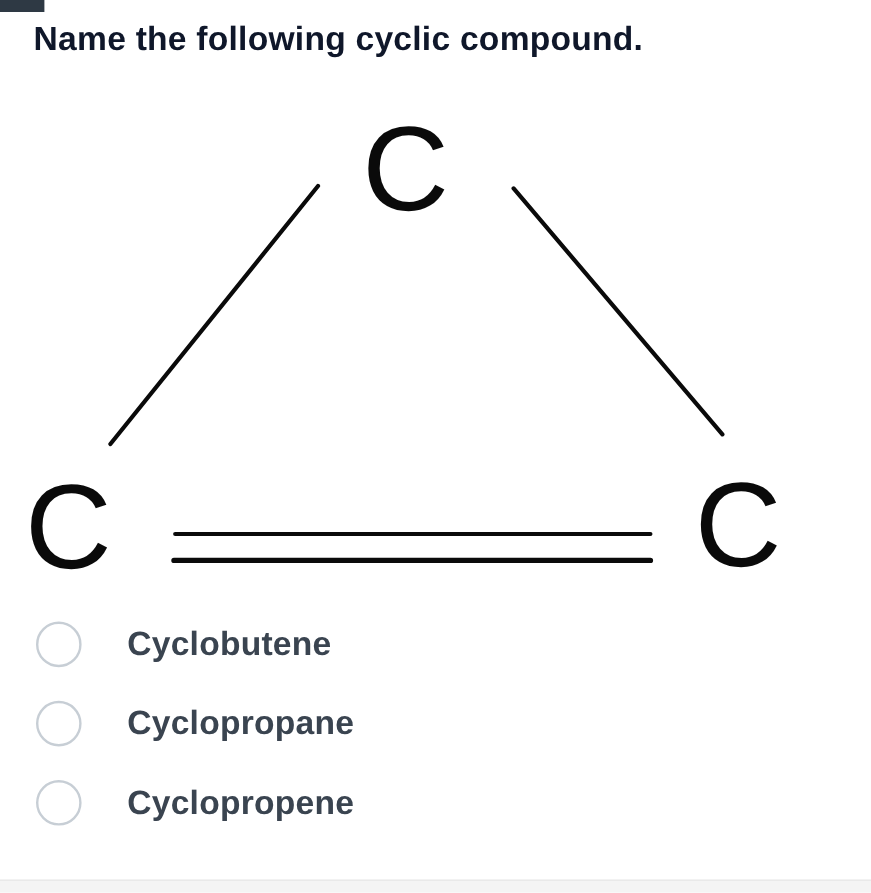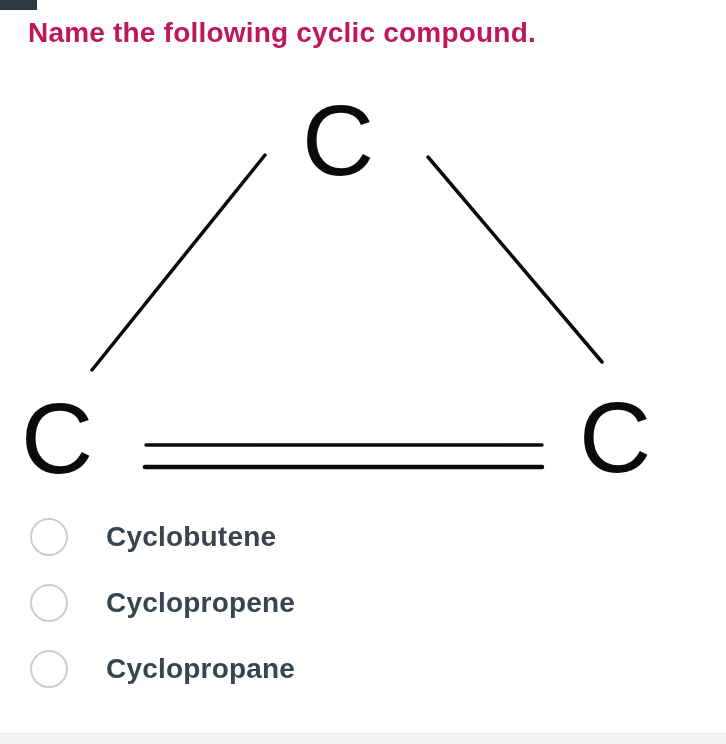--- a/index.html
+++ b/index.html
@@ -14,21 +14,21 @@
     position: absolute;
     left: 0; top: 0;
     width: 37px; height: 10px;
     background: #2e3944;
   }
   .question-title {
     position: absolute;
     left: 28px; top: 17px;
     font-size: 28px;
     font-weight: 600;
-    color: #be185d;
+    color: #0f172a;
     letter-spacing: 0.2px;
   }
   .structure-wrap {
     position: absolute;
     left: 0; top: 60px;
     width: 726px; height: 440px;
   }
   .structure-wrap svg { display: block; }
   .atom-label {
     font-family: "Liberation Sans", sans-serif;
@@ -93,21 +93,21 @@
   </svg>
 </div>
 
 <div class="options">
   <div class="option-row">
     <div class="radio"></div>
     <div class="option-label">Cyclobutene</div>
   </div>
   <div class="option-row">
     <div class="radio"></div>
-    <div class="option-label">Cyclopropene</div>
+    <div class="option-label">Cyclopropane</div>
   </div>
   <div class="option-row">
     <div class="radio"></div>
-    <div class="option-label">Cyclopropane</div>
+    <div class="option-label">Cyclopropene</div>
   </div>
 </div>
 
 <div class="footer-band"></div>
 
 </body></html>

